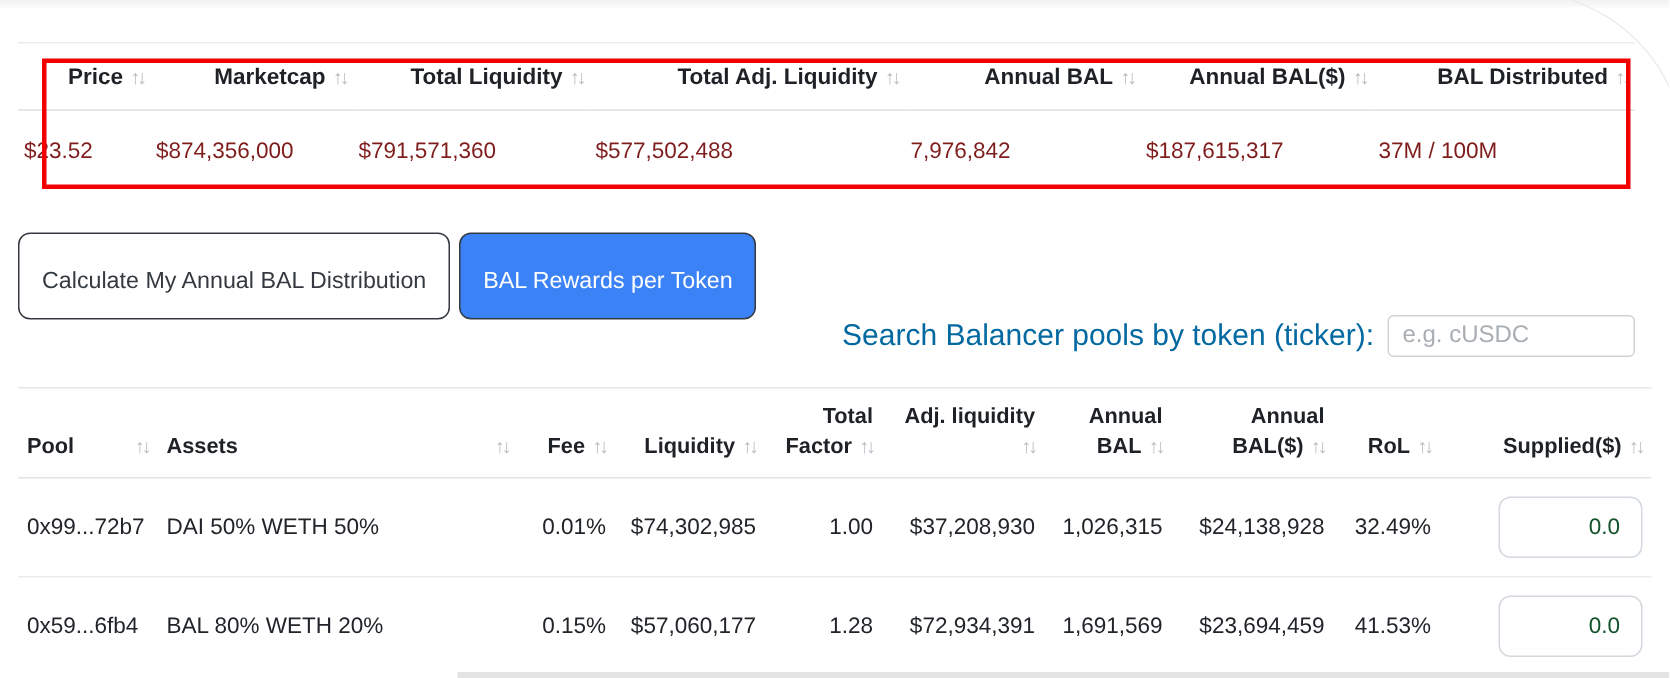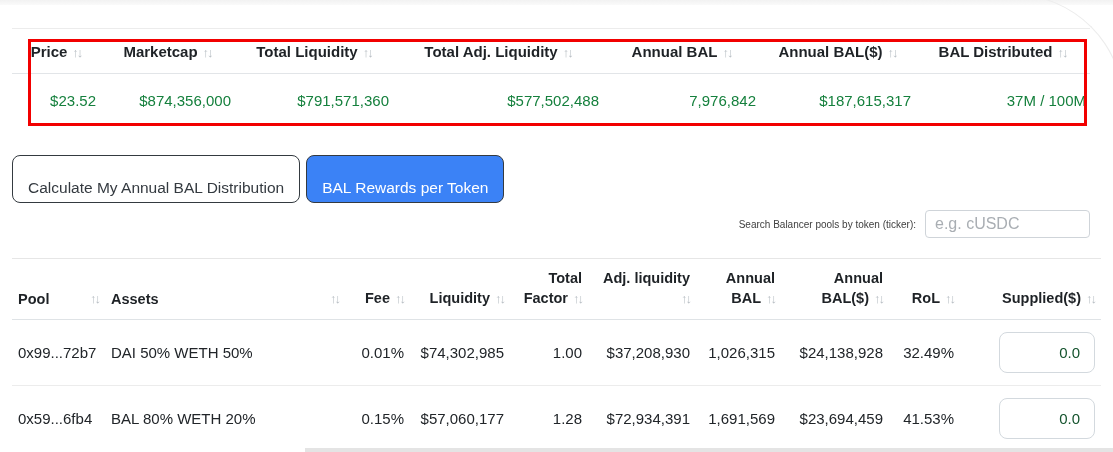--- a/index.html
+++ b/index.html
@@ -13,43 +13,43 @@
   
   .top-strip { position:absolute; top:0; left:0; width:1113px; height:5px;
     background:linear-gradient(#f2f2f2,#fafafa); }
   .corner-arc { position:absolute; top:-6px; left:900px; width:224px; height:160px;
     border-top:1px solid #ececec; border-right:1px solid #ececec;
     border-radius:0 111px 0 0; pointer-events:none; }
 
   
   .summary-table { position:absolute; top:28px; left:12px; width:1078px;
     border-collapse:collapse; table-layout:fixed; border-top:1px solid #ececec; }
-  .summary-table th { font-weight:bold; font-size:15px; 
+  .summary-table th { font-weight:bold; font-size:15px; text-align:right;
     padding:14px 4px 13px 4px; border-bottom:1px solid #e2e5e8; color:#1e2226;
     white-space:nowrap; cursor:pointer; }
-  .summary-table td { text-align:right; padding:18px 4px 17px 4px; font-size:15px;
-    color:#15803d; white-space:nowrap; }
+  .summary-table td { text-align:left; padding:18px 4px 17px 4px; font-size:15px;
+    color:#7f1d1d; white-space:nowrap; }
   .sort { font-weight:normal; color:#b7bdc3; font-size:13px; letter-spacing:-2px;
     margin-left:5px; display:inline-block; }
 
   
   .annotation-box { position:absolute; top:39px; left:28px; width:1059px; height:87px;
     border:3px solid #f20000; pointer-events:none; }
 
   
   .buttons-row { position:absolute; top:155px; left:12px; display:flex; gap:6px; }
-  .btn { height:48px; padding:12px 15px; font-size:15.5px; border-radius:8px;
+  .btn { height:58px; padding:12px 15px; font-size:15.5px; border-radius:8px;
     font-family:"Liberation Sans", sans-serif; cursor:pointer; line-height:39px; }
   .btn-outline { background:#ffffff; border:1px solid #343a40; color:#343a40; }
   .btn-dark { background:#3b82f6; border:1px solid #343a40; color:#ffffff; }
 
   
   .search-row { position:absolute; top:210px; left:0; width:1090px; height:28px;
     display:flex; justify-content:flex-end; align-items:center; gap:9px; }
-  .search-label { font-size:10px; color:#404040; }
+  .search-label { font-size:20px; color:#0369a1; }
   .search-input { width:165px; height:28px; border:1px solid #cfd4d9; border-radius:4px;
     padding:0 9px; font-size:16px; color:#495057; font-family:"Liberation Sans", sans-serif; }
   .search-input::placeholder { color:#a9aeb3; }
 
   
   .pools-table { position:absolute; top:258px; left:12px; width:1089px;
     border-collapse:collapse; table-layout:fixed; border-top:1px solid #e6e6e6; }
   .pools-table th { font-weight:bold; font-size:14.5px; color:#1e2226;
     vertical-align:bottom; padding:9px 6px 10px 6px; text-align:right;
     border-bottom:1px solid #dfe3e6; line-height:20px; cursor:pointer;margin-top:24px; }

